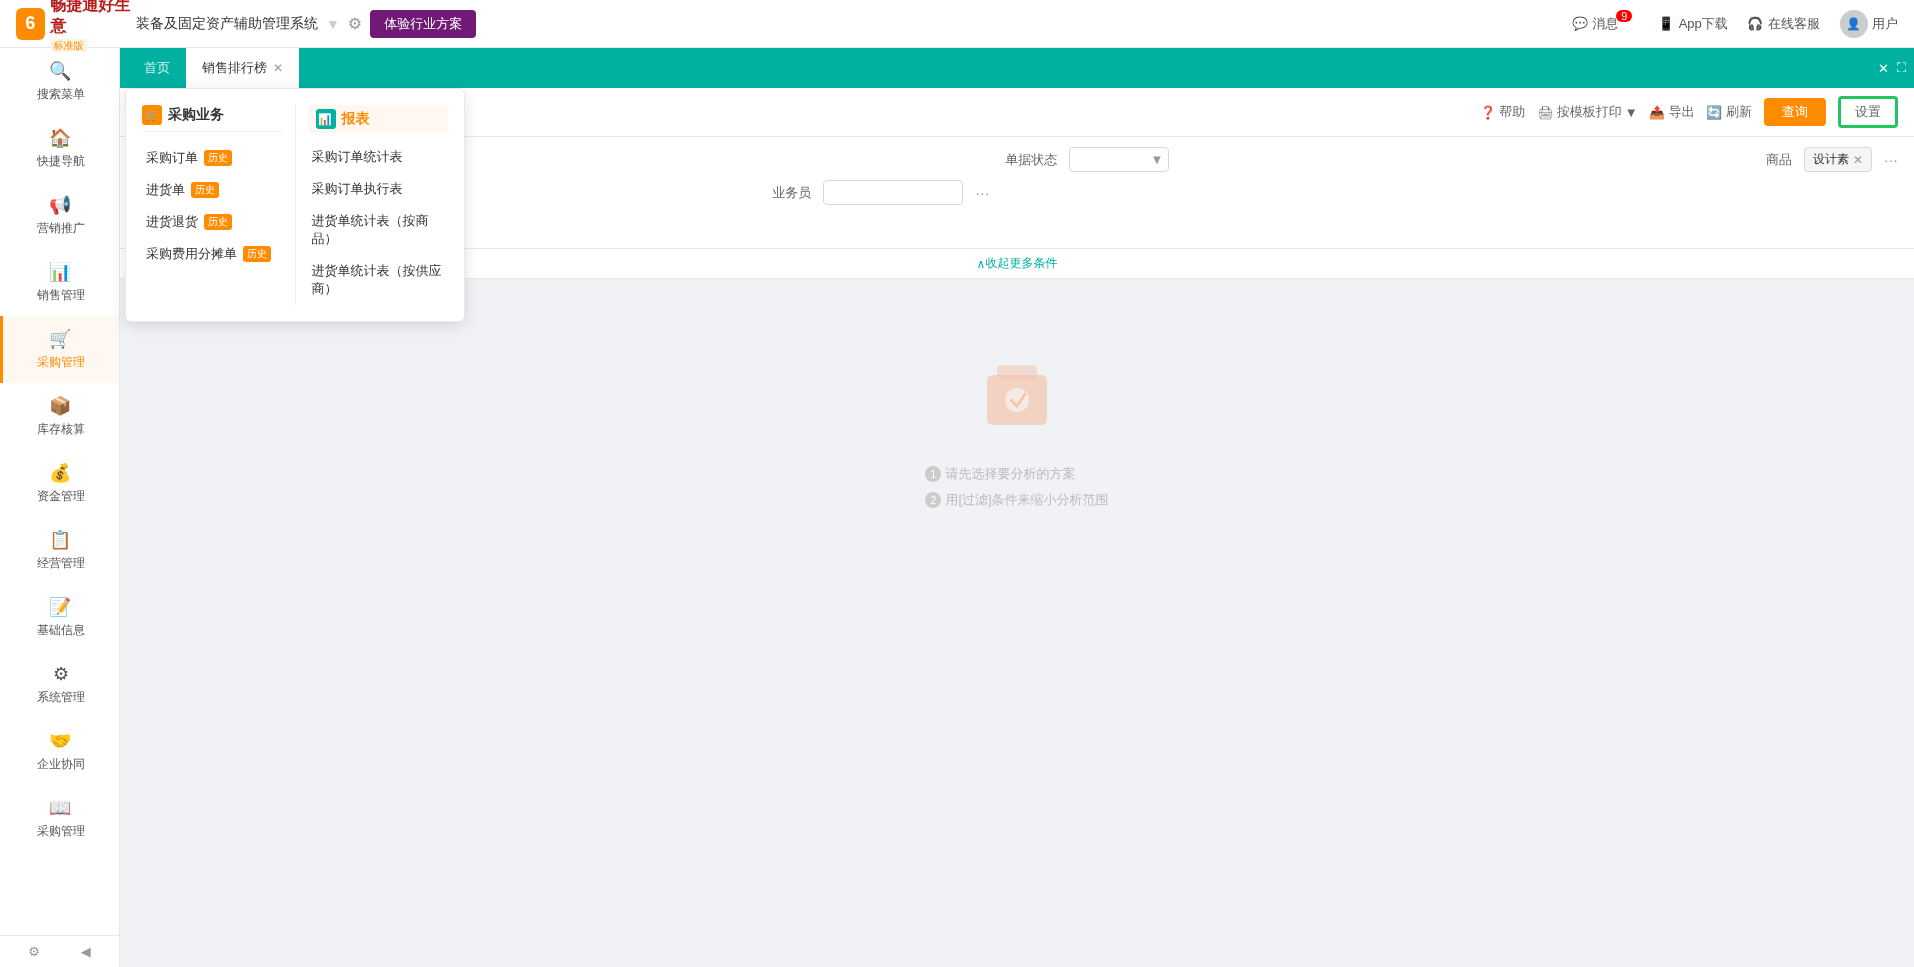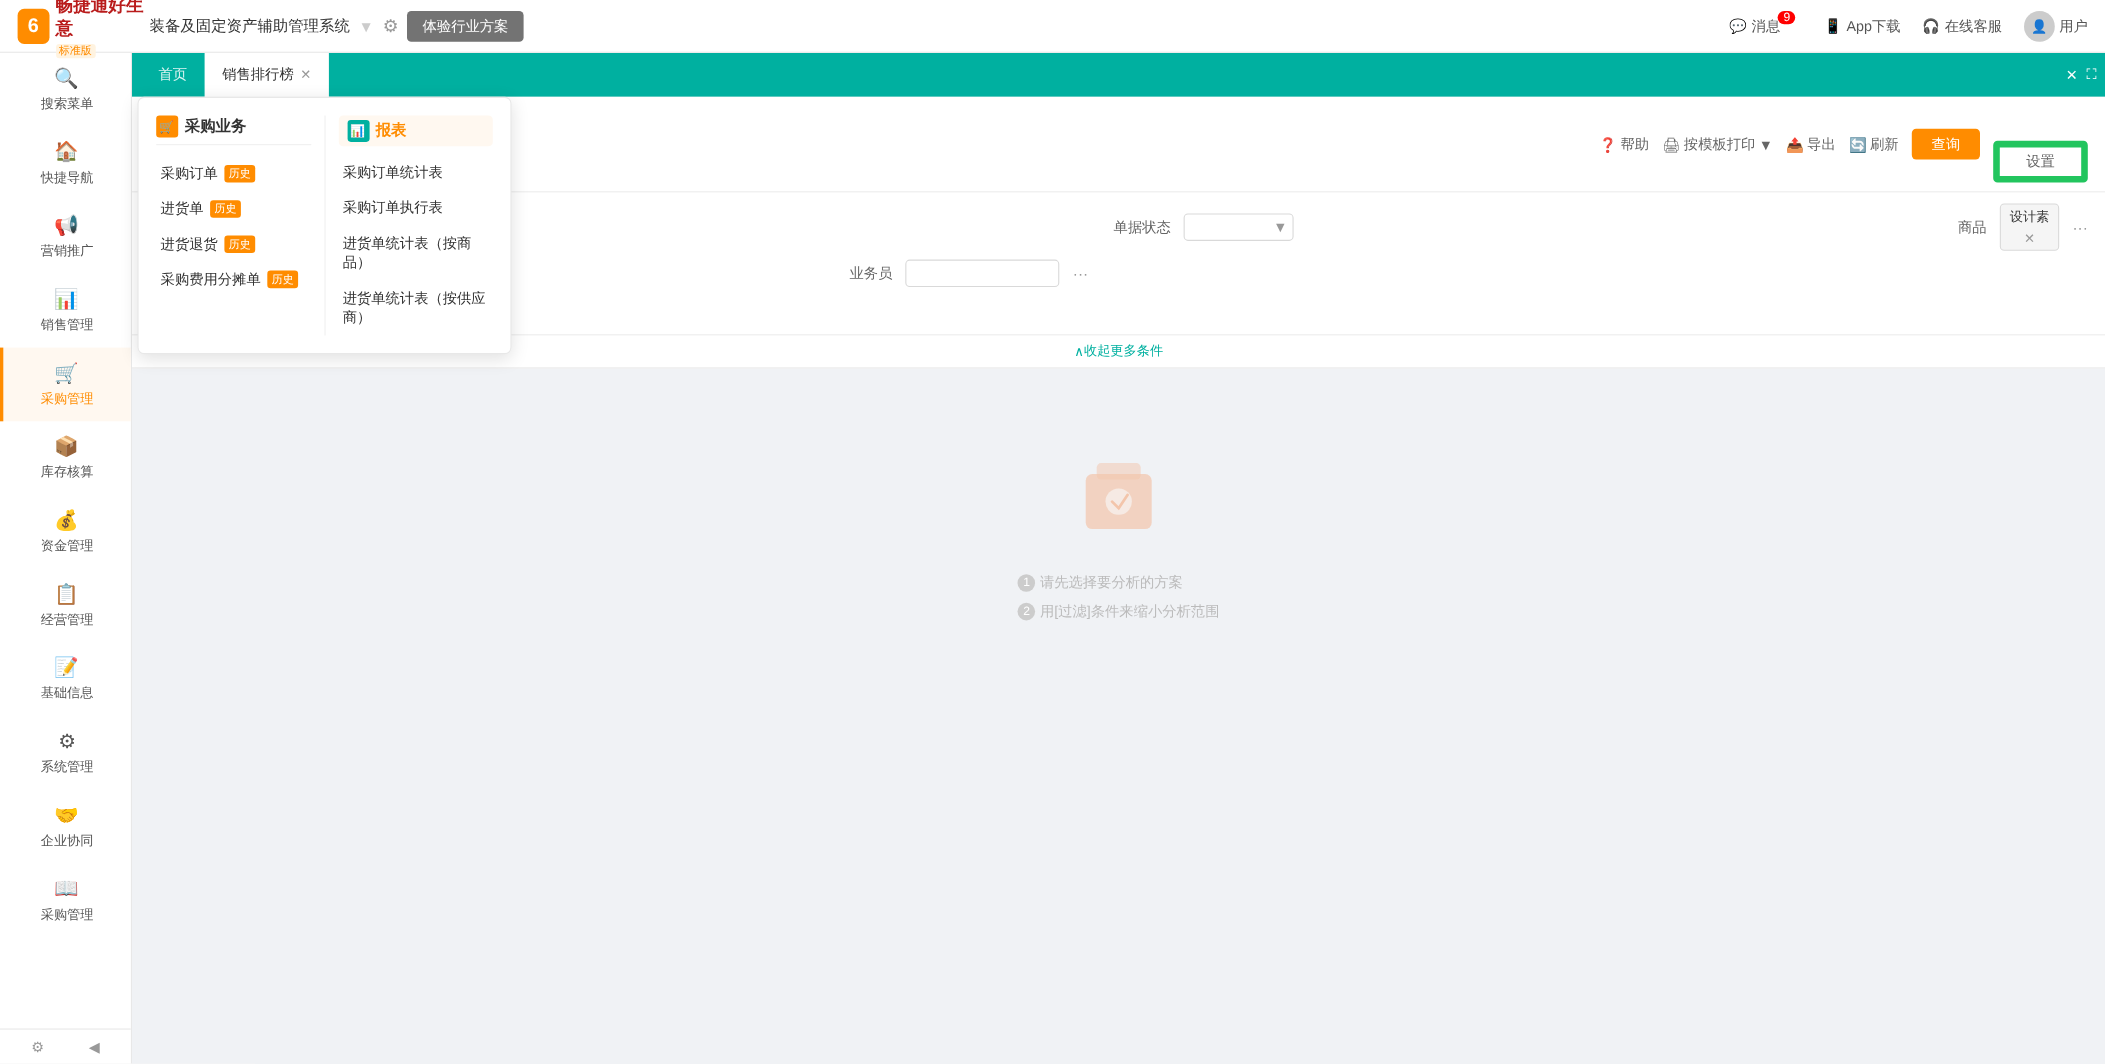--- a/index.html
+++ b/index.html
@@ -33,21 +33,21 @@
     .logo-tag { font-size: 10px; color: #ff8c00; background: #fff3e0; border-radius: 3px; padding: 1px 3px; }
     .system-title {
       flex: 1;
       display: flex;
       align-items: center;
       gap: 8px;
       color: #333;
       font-size: 14px;
     }
     .industry-btn {
-      background: #737373;
+      background: #701a75;
       color: white;
       border: none;
       padding: 5px 14px;
       border-radius: 4px;
       font-size: 13px;
       cursor: pointer;
     }
     .top-right {
       display: flex;
       align-items: center;
@@ -198,41 +198,39 @@
     .filter-tag {
       background: #f5f5f5;
       border: 1px solid #d9d9d9;
       border-radius: 4px;
       padding: 3px 8px;
       font-size: 12px;
       color: #333;
       display: flex;
       align-items: center;
       gap: 4px;
-      flex-direction: column;
     }
     .filter-tag .tag-close { color: #999; cursor: pointer; }
     .btn-query {
       background: #ff8c00;
       color: white;
       border: none;
       border-radius: 4px;
       padding: 5px 18px;
       font-size: 13px;
       cursor: pointer;
     }
     .btn-setting {
       background: #fff;
       color: #666;
-      border: 6px solid #22c55e;
+      border: 3px solid #22c55e;
       border-radius: 4px;
-      padding: 4px 24px;
-      font-size: 13px;
-      cursor: pointer;
-      margin-top: 32px;
+      padding: 4px 14px;
+      font-size: 13px;
+      cursor: pointer;
     }
     .collapse-btn {
       display: flex;
       justify-content: center;
       align-items: center;
       padding: 6px;
       color: #00b0a0;
       cursor: pointer;
       font-size: 12px;
       background: #fff;

